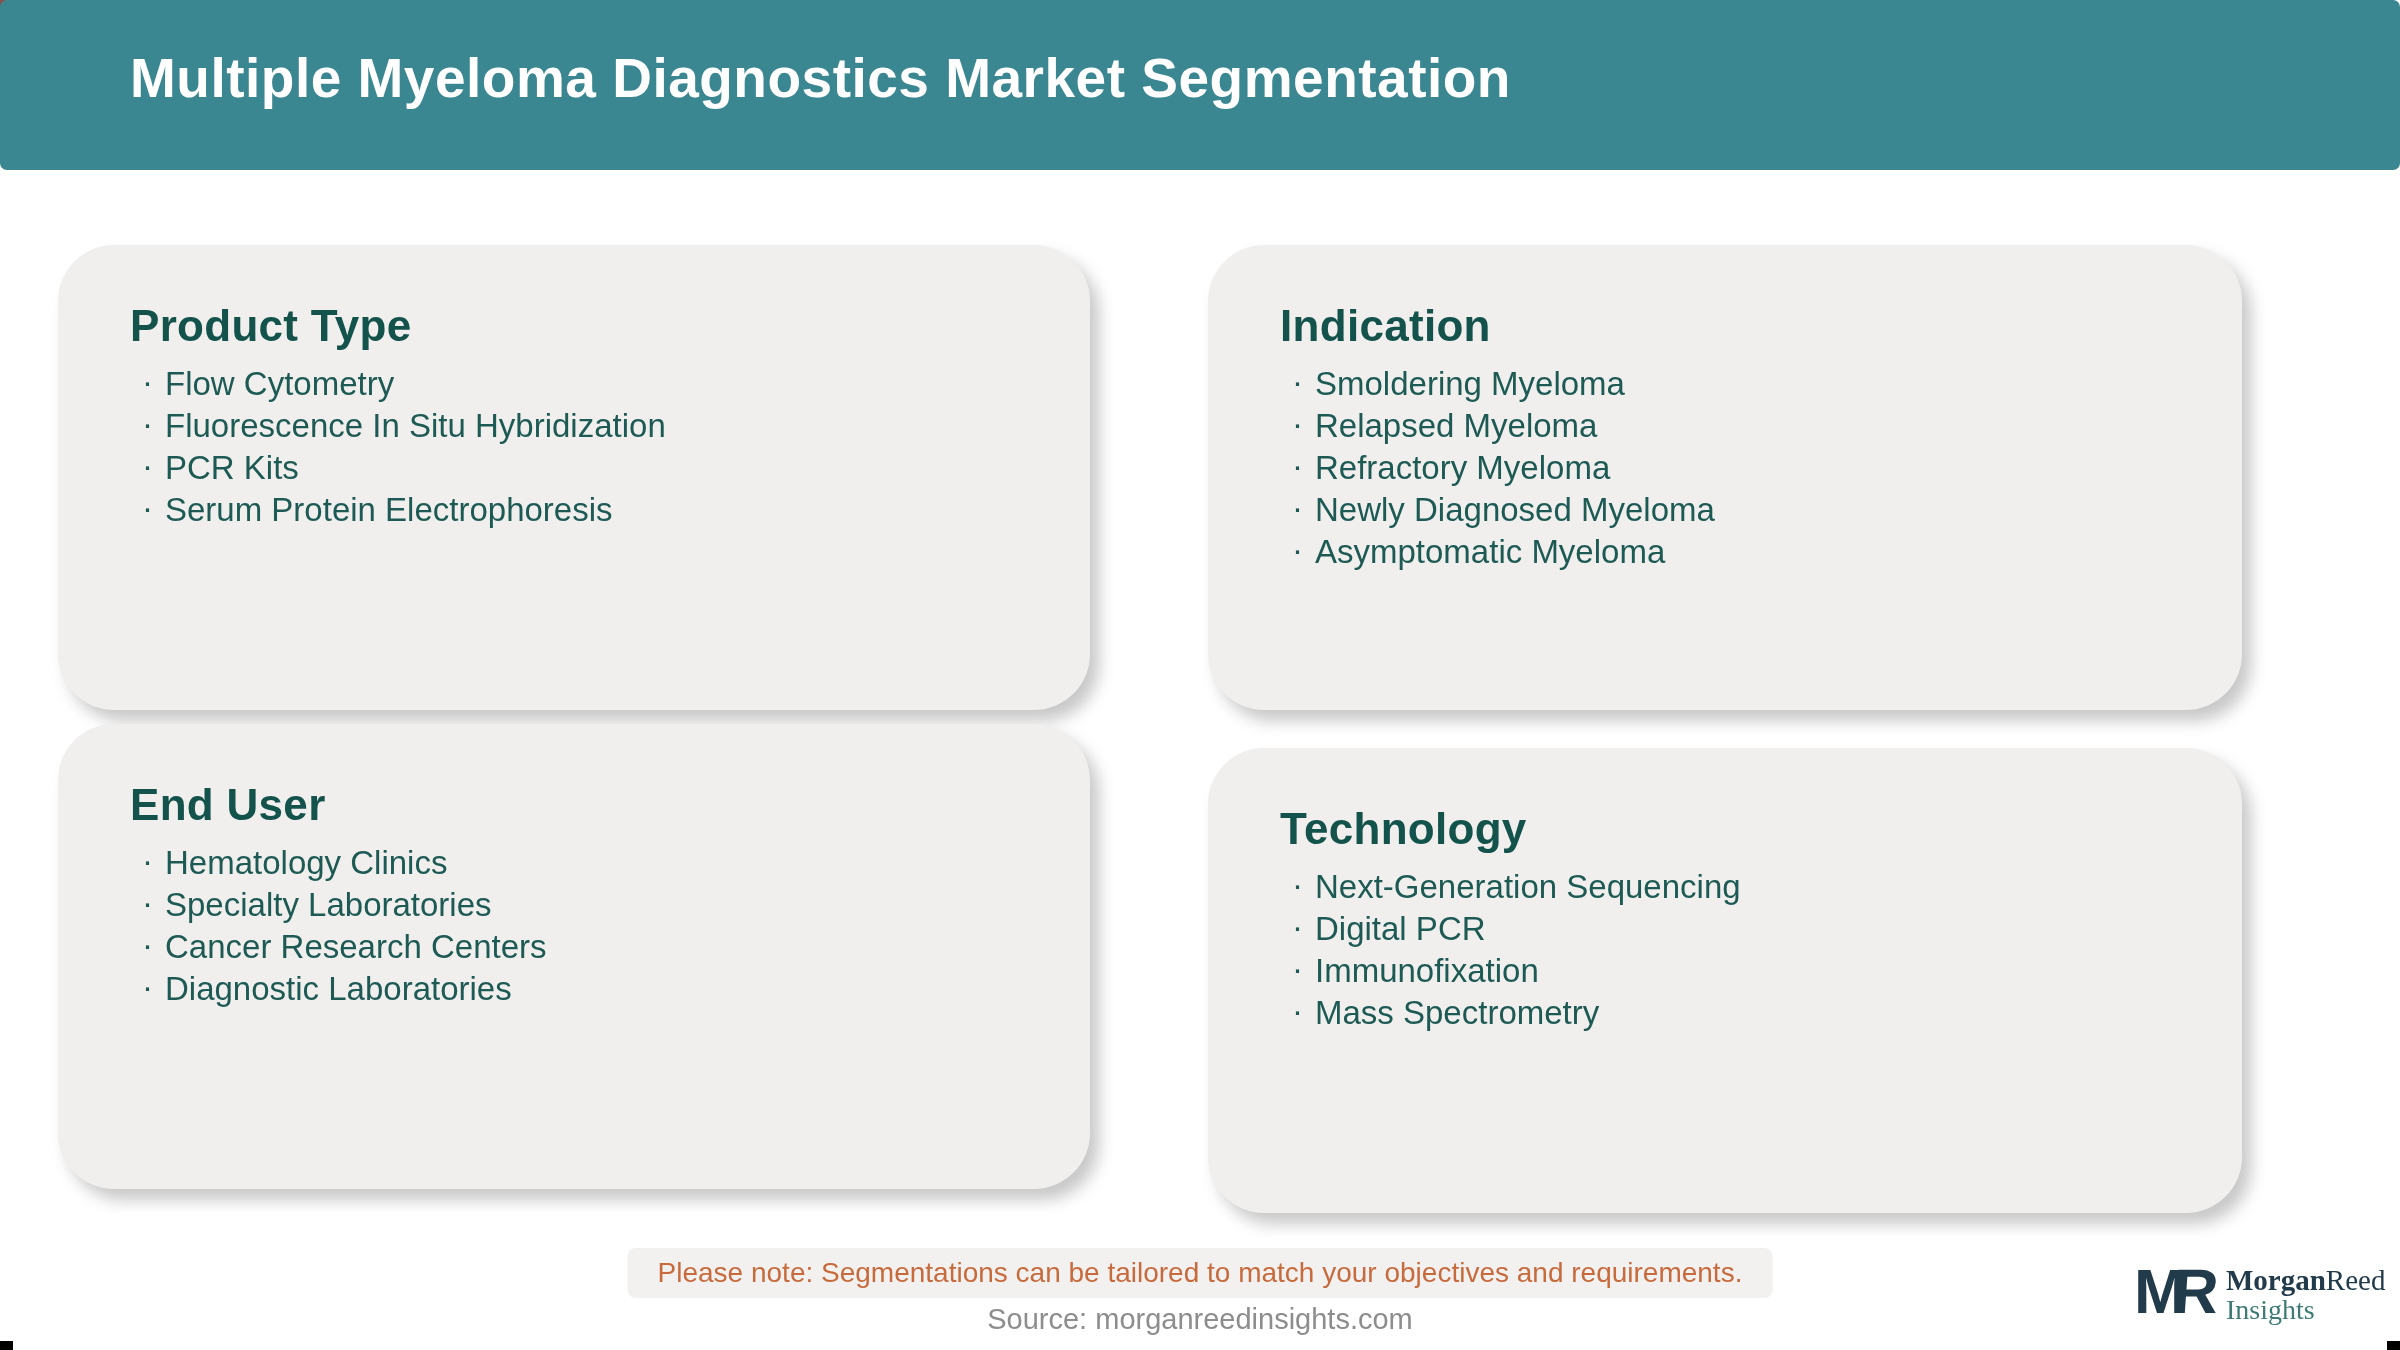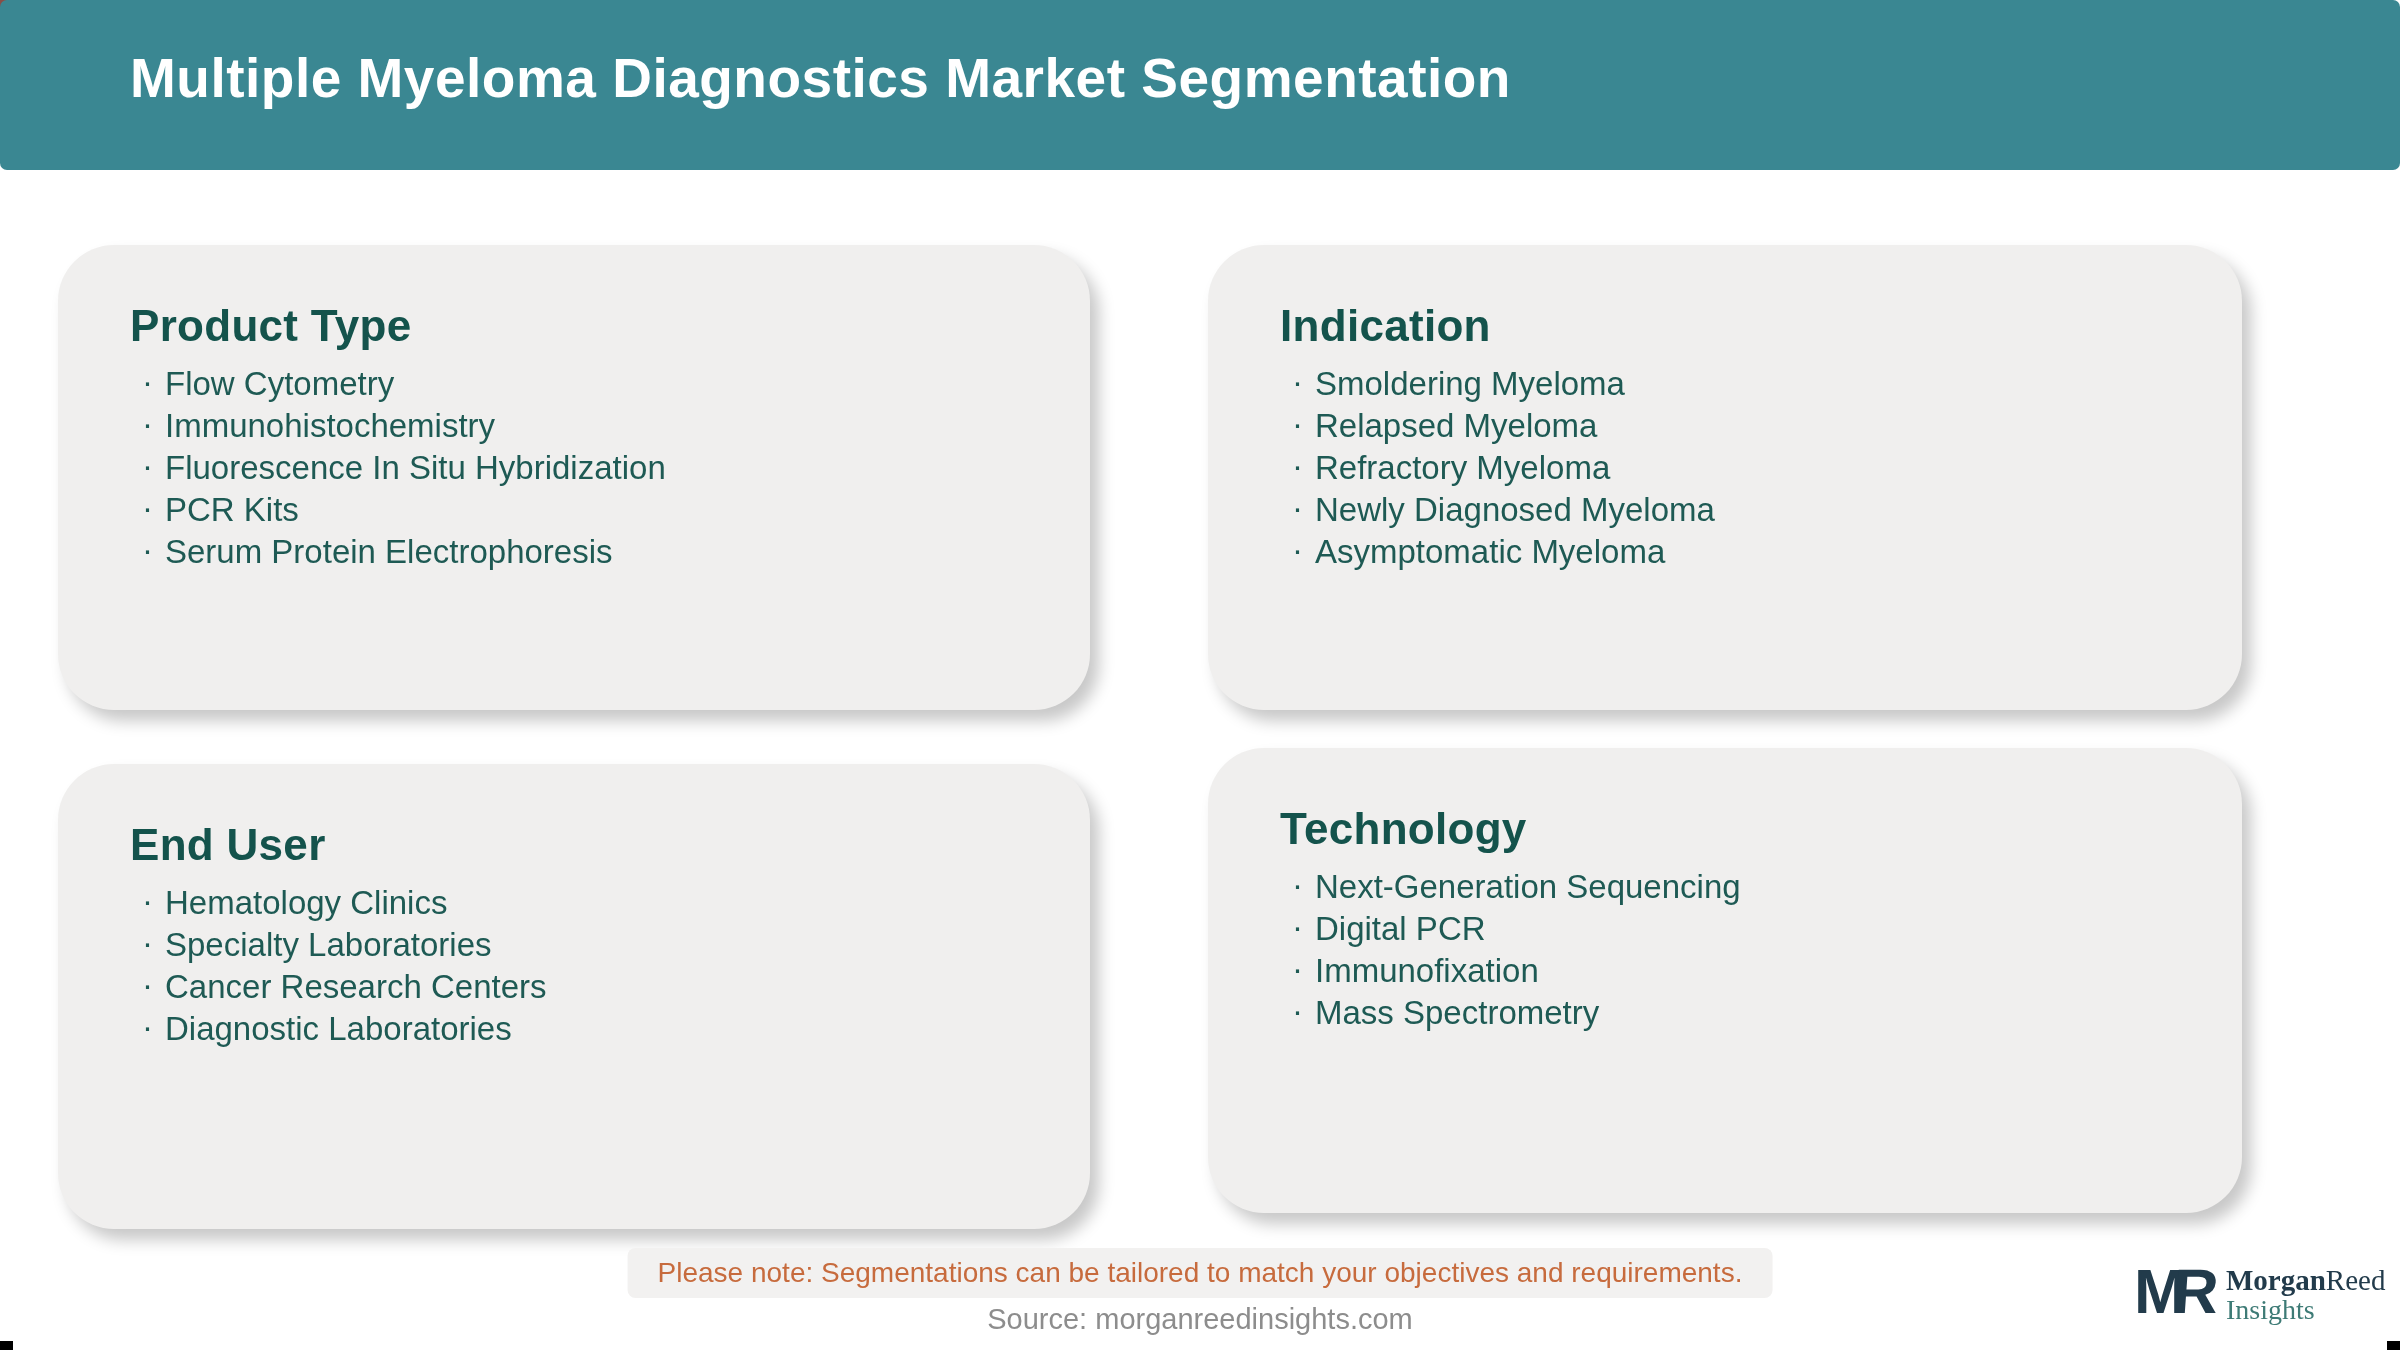--- a/index.html
+++ b/index.html
@@ -25,21 +25,21 @@
   }
   
   .card{
     position:absolute;width:1032px;height:465px;
     background:#f0efee;border-radius:56px;
     box-shadow:9px 11px 16px rgba(0,0,0,.22);
     padding:56px 52px 0 72px;box-sizing:border-box;
   }
   .card.c1{left:58px;top:245px;}
   .card.c2{left:1208px;top:245px;width:1034px;}
-  .card.c3{left:58px;top:764px;}
+  .card.c3{left:58px;top:724px;}
   .card.c4{left:1208px;top:748px;width:1034px;}
   .card h2{
     margin:0 0 12px 0;
     color:#14534c;font-size:44px;font-weight:700;letter-spacing:.3px;
   }
   .card ul{
     list-style:none;margin:12px;padding:0;
     color:#1e5a54;font-size:33px;line-height:42px;
   }
   .card ul li{white-space:nowrap;}
@@ -84,21 +84,20 @@
 <div class="corner-accent"></div>
 
 <div class="header">
   <h1>Multiple Myeloma Diagnostics Market Segmentation</h1>
 </div>
 
 <div class="card c1">
   <h2>Product Type</h2>
   <ul>
       <li><span class="bullet">·</span><span>Flow Cytometry</span></li>
-      <li><span class="bullet">·</span><span>Immunohistochemistry</span></li>
       <li><span class="bullet">·</span><span>Fluorescence In Situ Hybridization</span></li>
       <li><span class="bullet">·</span><span>PCR Kits</span></li>
       <li><span class="bullet">·</span><span>Serum Protein Electrophoresis</span></li>
     </ul>
 </div>
 
 <div class="card c2">
   <h2>Indication</h2>
   <ul>
       <li><span class="bullet">·</span><span>Smoldering Myeloma</span></li>

